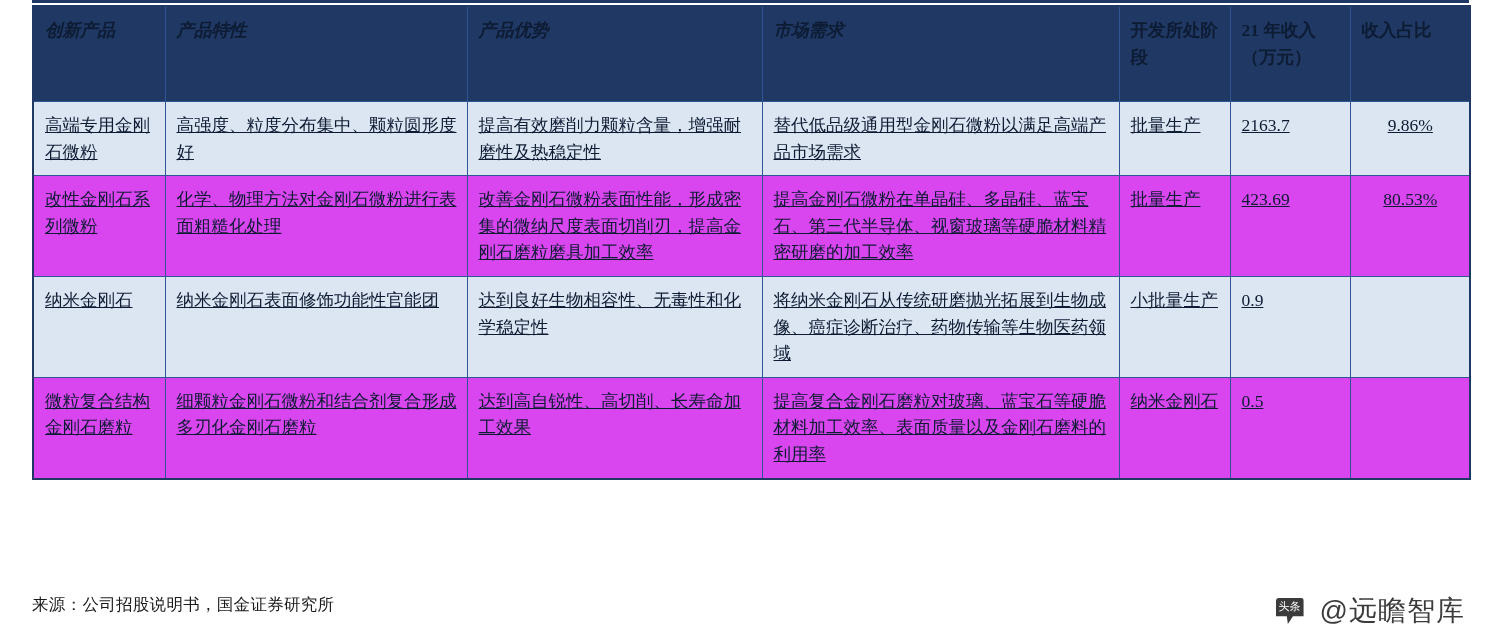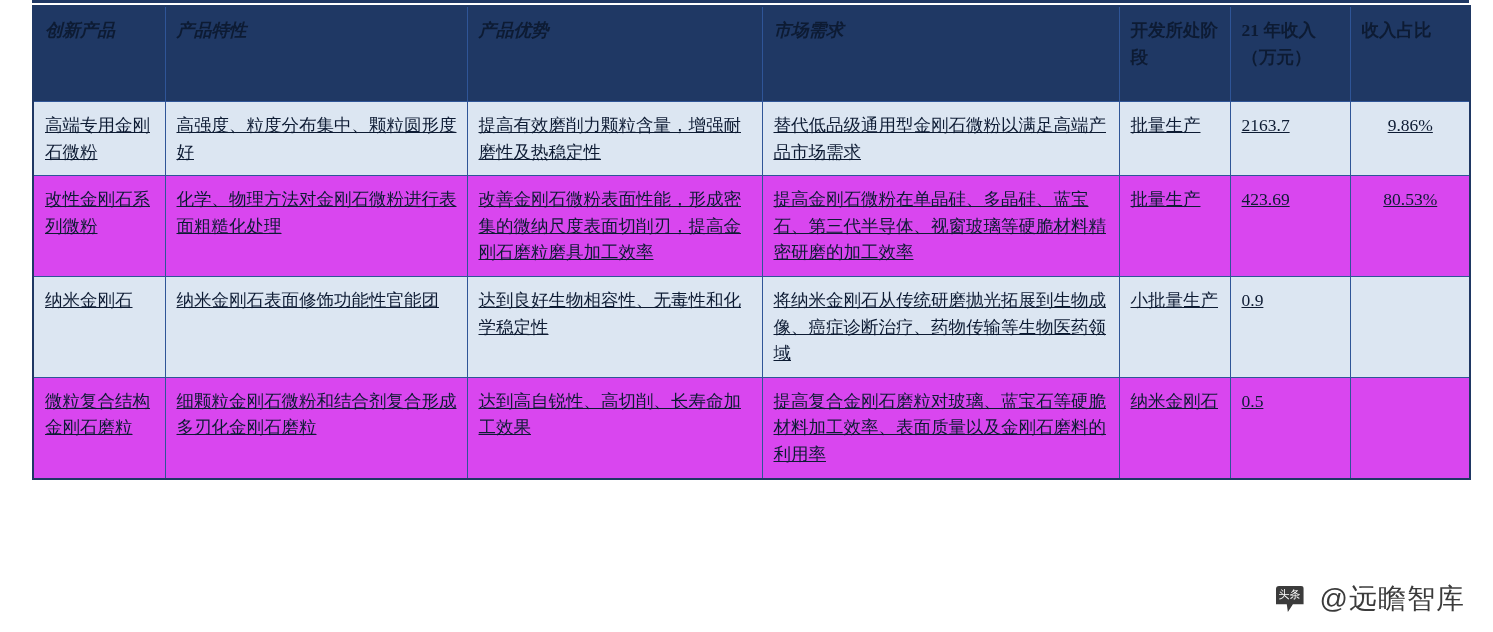--- a/index.html
+++ b/index.html
@@ -111,21 +111,21 @@
     left: 32px;
     bottom: 16px;
     font-size: 16.5px;
     color: #1a1a1a;
     letter-spacing: 0.3px;
   }
   
   .watermark {
     position: absolute;
     right: 28px;
-    bottom: 12px;
+    bottom: 0;
     display: flex;
     align-items: center;
     gap: 9px;
     opacity: 0.92;
   }
   .wm-logo {
     width: 42px; height: 42px;
     border-radius: 9px;
     background: #ffffff;
     position: relative;
@@ -222,19 +222,20 @@
           <td>达到高自锐性、高切削、长寿命加工效果</td>
           <td>提高复合金刚石磨粒对玻璃、蓝宝石等硬脆材料加工效率、表面质量以及金刚石磨料的利用率</td>
           <td class="c-stage">纳米金刚石</td>
           <td class="c-num">0.5</td>
           <td class="c-pct"></td>
         </tr>
       </tbody>
     </table>
   </div>
 
+  <div class="source">来源：公司招股说明书，国金证券研究所</div>
 
   <div class="watermark">
     <span class="wm-logo"></span>
     <span class="wm-text">@远瞻智库</span>
   </div>
 
 </div>
 
 </body></html>

